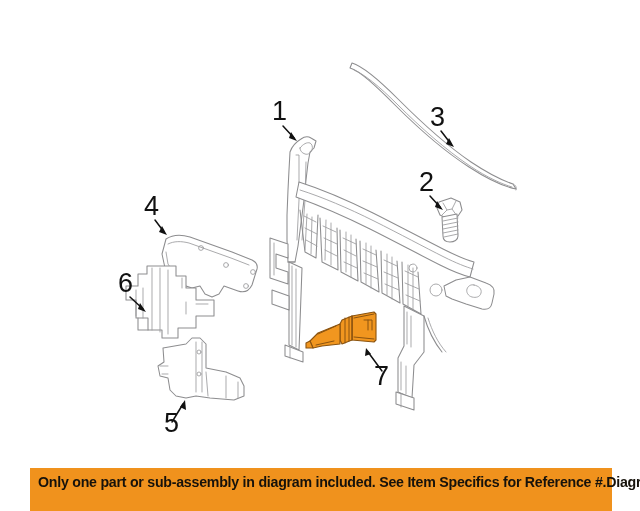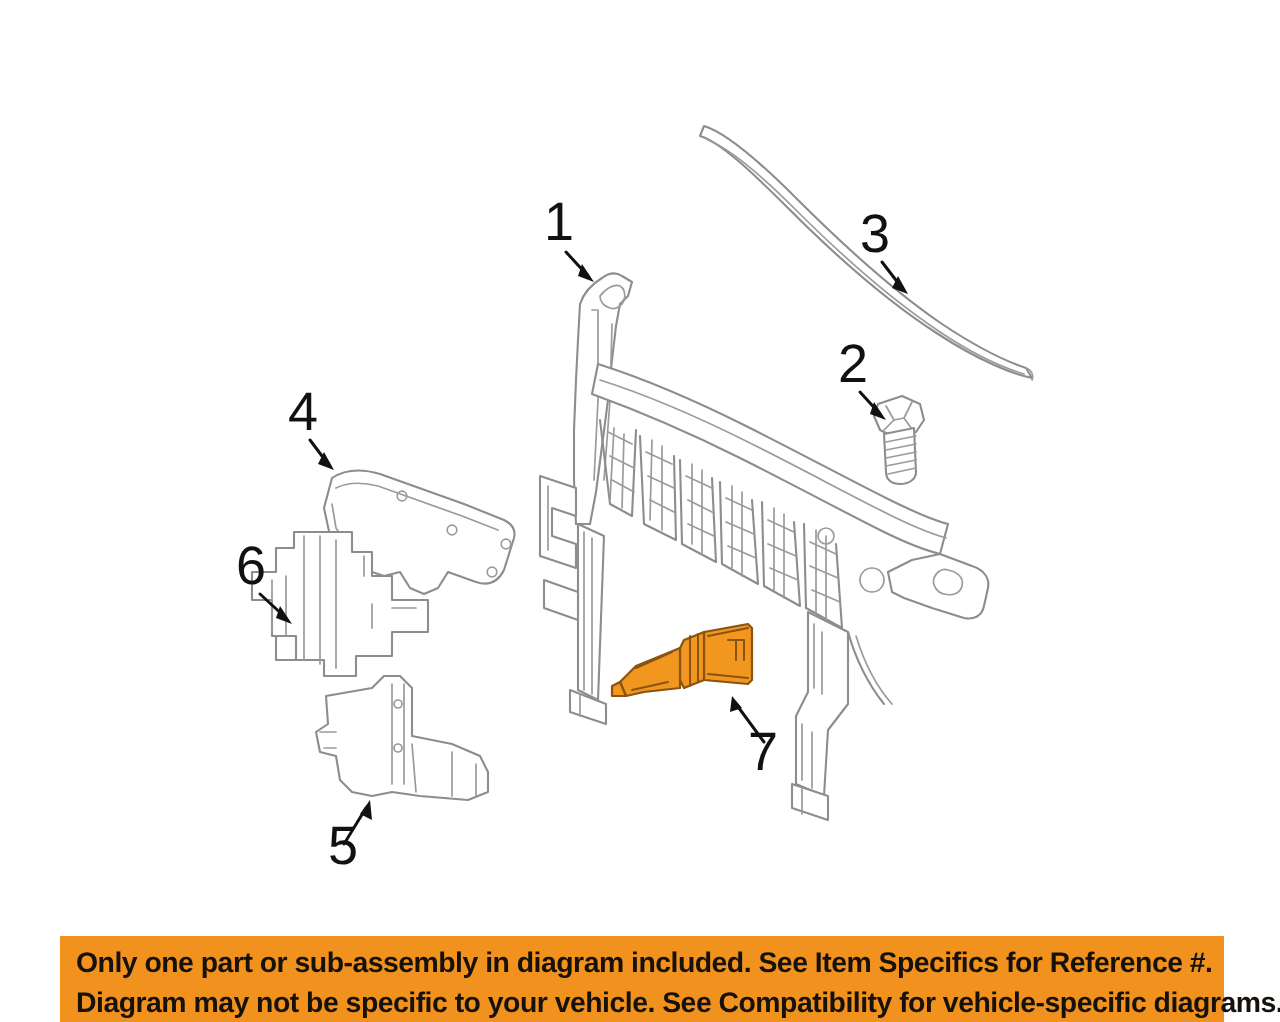--- a/index.html
+++ b/index.html
@@ -77,21 +77,21 @@
   #notice-banner {
     position: absolute;
     left: 30px;
     top: 468px;
     width: 582px;
     height: 43px;
     background: #f0921d;
     box-sizing: border-box;
     padding: 4px 8px 0 8px;
     display: flex;
-    flex-direction: column;
+    flex-direction: row;
     justify-content: flex-start;
     align-items: flex-start;
   }
   .notice-line {
     font-family: "Liberation Sans", sans-serif;
     font-size: 14.2px;
     font-weight: bold;
     color: #16120b;
     line-height: 20px;
     letter-spacing: -0.25px;

